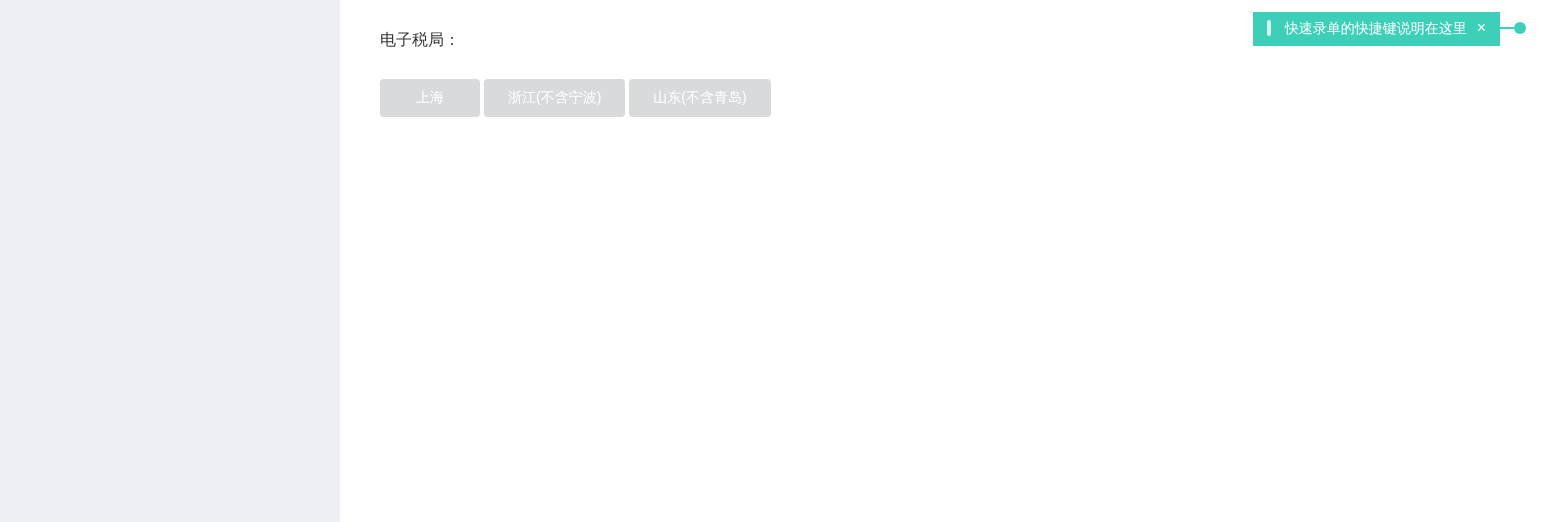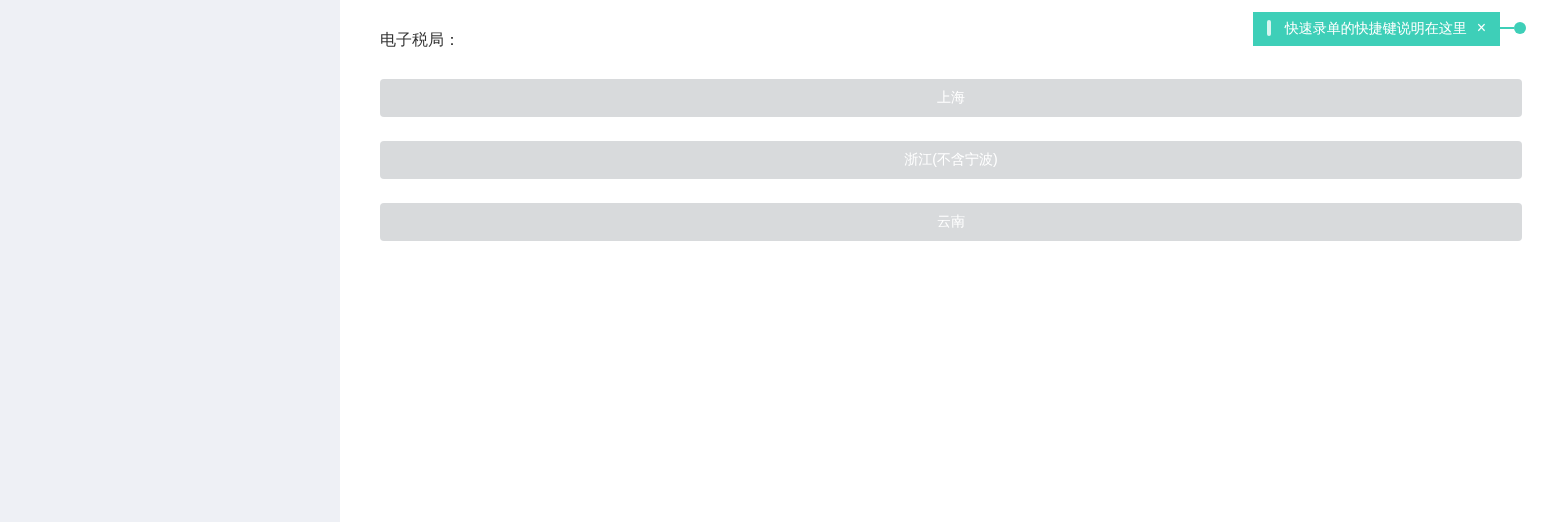--- a/index.html
+++ b/index.html
@@ -39,22 +39,21 @@
     .page-title {
       font-size: 16px;
       color: #333;
       margin-bottom: 28px;
       font-weight: normal;
     }
 
     .region-grid {
       display: flex;
       flex-wrap: wrap;
-      gap: 24px;
-      flex-direction: column;
+      gap: 4px;
     }
 
     .region-btn {
       background: #d8dadc;
       color: #ffffff;
       border: none;
       border-radius: 4px;
       padding: 10px 24px;
       font-size: 14px;
       cursor: pointer;
@@ -118,21 +117,21 @@
 <body>
 
 <div class="left-sidebar"></div>
 
 <div class="main-content">
   <div class="page-title">电子税局：</div>
   <div class="region-grid">
 
   <button class="region-btn">上海</button>
       <button class="region-btn">浙江(不含宁波)</button>
-      <button class="region-btn">云南</button>
+      <button class="region-btn">山东(不含青岛)</button>
     </div>
 </div>
 
 <div class="tooltip-banner">
   <span class="bar"></span>
   <span>快速录单的快捷键说明在这里</span>
   <span class="close-btn">×</span>
 </div>
 <div class="tooltip-line"></div>
 <div class="tooltip-dot"></div>

